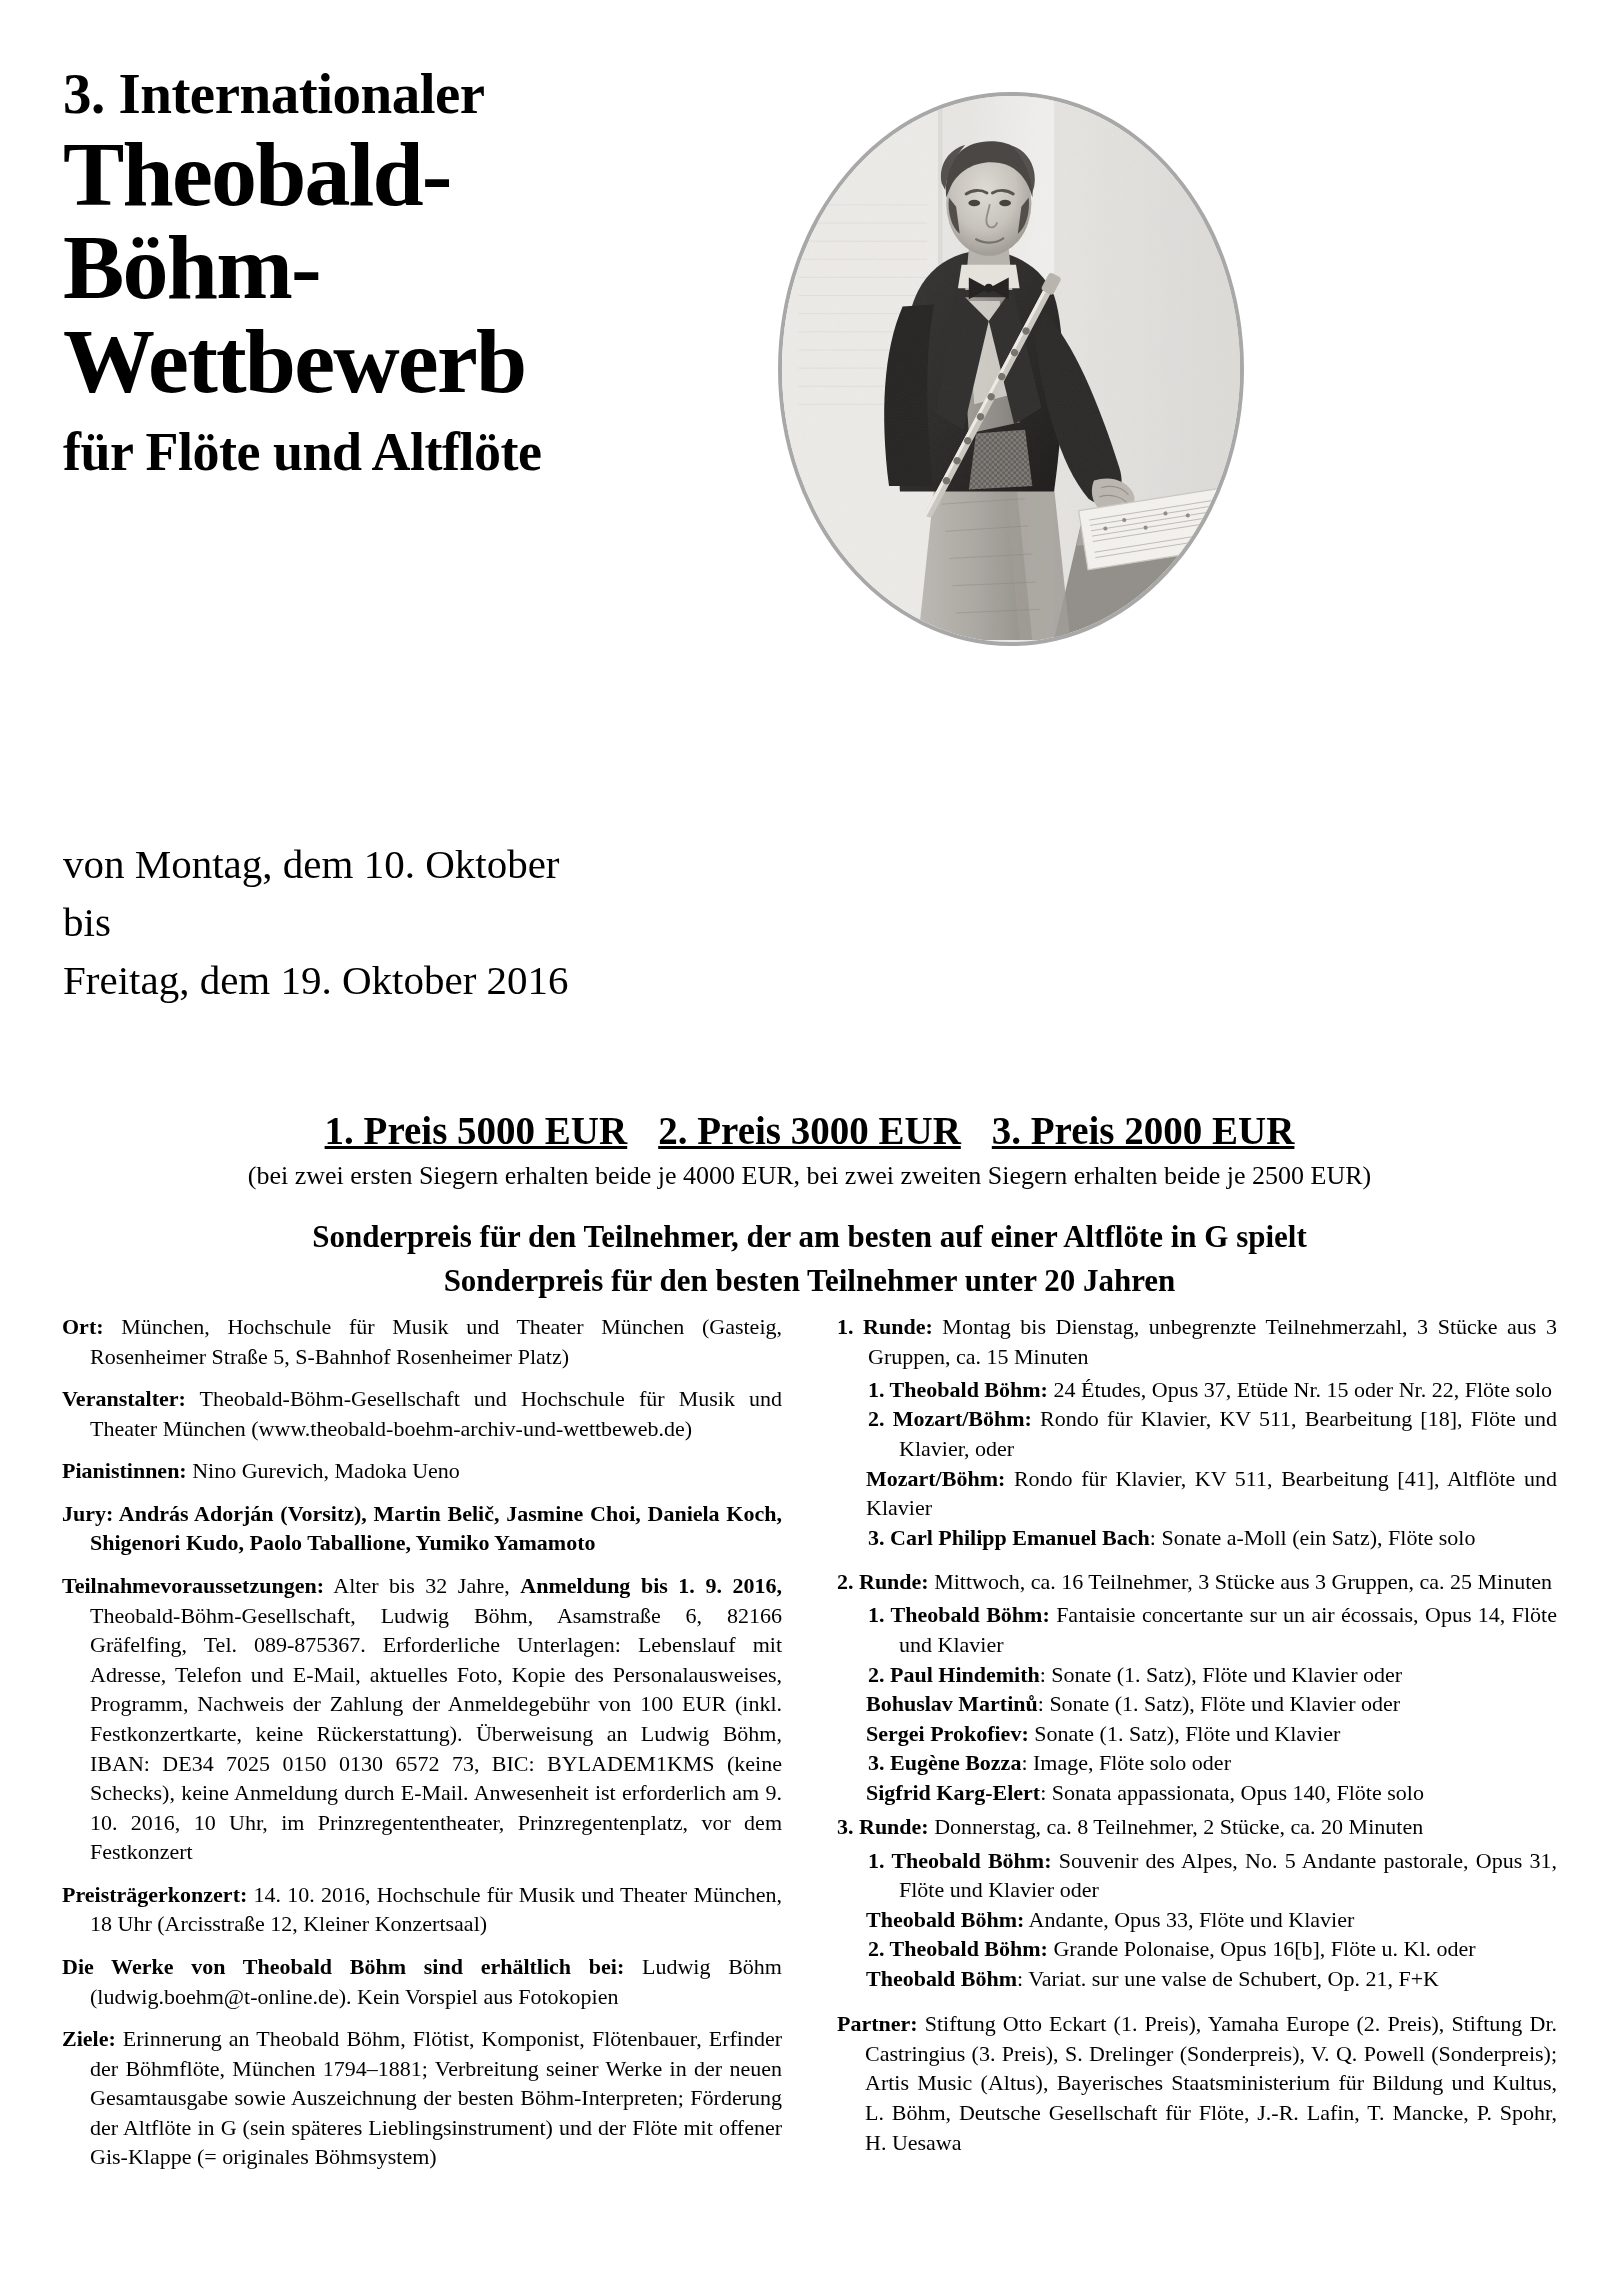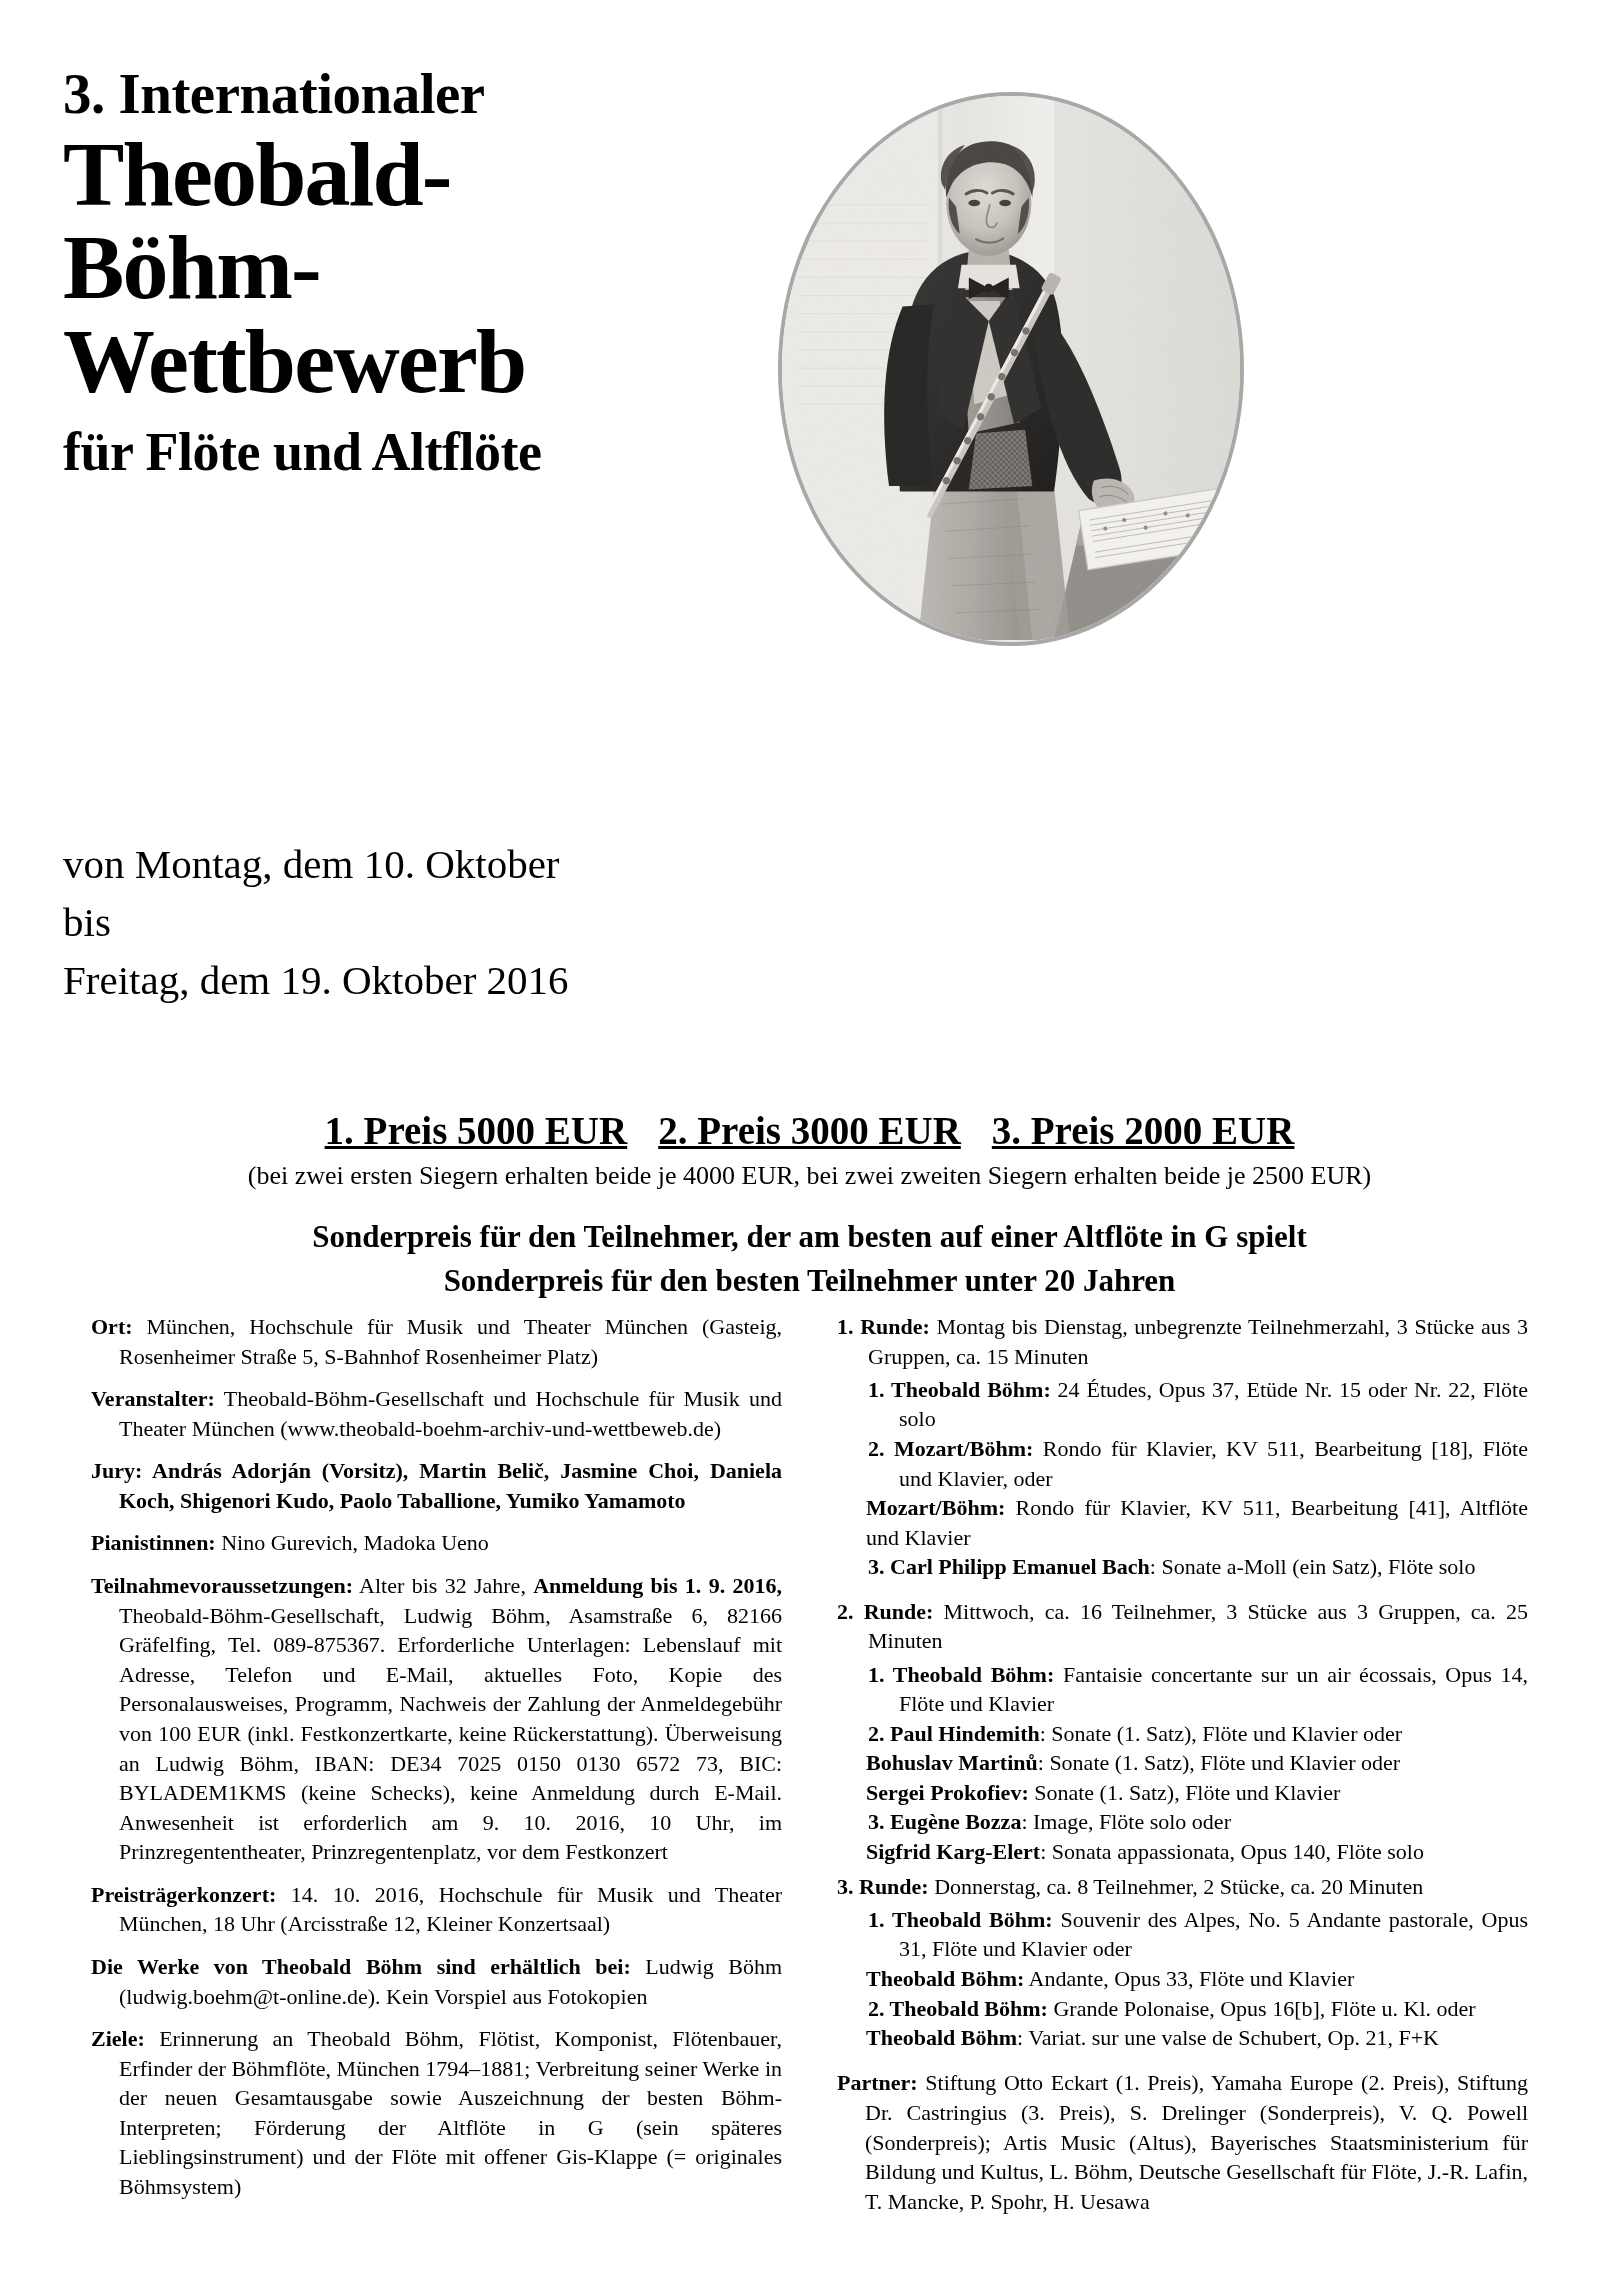--- a/index.html
+++ b/index.html
@@ -122,21 +122,21 @@
   .special-wrap { margin-top: 24px; }
 
   
   .columns {
     position: absolute;
     left: 0;
     top: 1312px;
     width: 1619px;
     display: flex;
     gap: 55px;
-    padding: 0 91px;
+    padding: 0 62px;
     box-sizing: border-box;
   }
   .col { width: 729px; }
   .col-right { width: 729px; }
 
   .entry {
     font-size: 22px;
     line-height: 1.345;
     text-align: justify;
     margin: 0 0 13px 0;
@@ -385,22 +385,22 @@
       <div class="special-line">Sonderpreis für den Teilnehmer, der am besten auf einer Altflöte in G spielt</div>
       <div class="special-line">Sonderpreis für den besten Teilnehmer unter 20 Jahren</div>
     </div>
   </div>
 
   <div class="columns">
 
     <div class="col" id="left-col">
         <p class="entry"><b>Ort:</b><span> München, Hochschule für Musik und Theater München (Gasteig, Rosenheimer Straße 5, S-Bahnhof Rosenheimer Platz)</span></p>
         <p class="entry"><b>Veranstalter:</b><span> Theobald-Böhm-Gesellschaft und Hochschule für Musik und Theater München (www.theobald-boehm-archiv-und-wettbeweb.de)</span></p>
+        <p class="entry"><b>Pianistinnen:</b><span> Nino Gurevich, Madoka Ueno</span></p>
         <p class="entry"><b>Jury: András Adorján (Vorsitz), Martin Belič, Jasmine Choi, Daniela Koch, Shigenori Kudo, Paolo Taballione, Yumiko Yamamoto</b></p>
-        <p class="entry"><b>Pianistinnen:</b><span> Nino Gurevich, Madoka Ueno</span></p>
         <p class="entry"><b>Teilnahmevoraussetzungen:</b><span> Alter bis 32 Jahre, </span><b>Anmeldung bis 1. 9. 2016,</b><span> Theobald-Böhm-Gesellschaft, Ludwig Böhm, Asamstraße 6, 82166 Gräfelfing, Tel. 089-875367. Erforderliche Unterlagen: Lebenslauf mit Adresse, Telefon und E-Mail, aktuelles Foto, Kopie des Personalausweises, Programm, Nachweis der Zahlung der Anmeldegebühr von 100 EUR (inkl. Festkonzertkarte, keine Rückerstattung). Überweisung an Ludwig Böhm, IBAN: DE34 7025 0150 0130 6572 73, BIC: BYLADEM1KMS (keine Schecks), keine Anmeldung durch E-Mail. Anwesenheit ist erforderlich am 9. 10. 2016, 10 Uhr, im Prinzregententheater, Prinzregentenplatz, vor dem Festkonzert</span></p>
         <p class="entry"><b>Preisträgerkonzert:</b><span> 14. 10. 2016, Hochschule für Musik und Theater München, 18 Uhr (Arcisstraße 12, Kleiner Konzertsaal)</span></p>
         <p class="entry"><b>Die Werke von Theobald Böhm sind erhältlich bei:</b><span> Ludwig Böhm (ludwig.boehm@t-online.de). Kein Vorspiel aus Fotokopien</span></p>
         <p class="entry"><b>Ziele:</b><span> Erinnerung an Theobald Böhm, Flötist, Komponist, Flötenbauer, Erfinder der Böhmflöte, München 1794–1881; Verbreitung seiner Werke in der neuen Gesamtausgabe sowie Auszeichnung der besten Böhm-Interpreten; Förderung der Altflöte in G (sein späteres Lieblingsinstrument) und der Flöte mit offener Gis-Klappe (= originales Böhmsystem)</span></p>
       </div>
 
     <div class="col-right" id="right-col">
         <p class="round"><b>1. </b><b>Runde:</b><span> Montag bis Dienstag, unbegrenzte Teilnehmerzahl, 3 Stücke aus 3 Gruppen, ca. 15 Minuten</span></p>
         <p class="piece"><b>1. </b><b>Theobald Böhm:</b><span> 24 Études, Opus 37, Etüde Nr. 15 oder Nr. 22, Flöte solo</span></p>
         <p class="piece"><b>2. </b><b>Mozart/Böhm:</b><span> Rondo für Klavier, KV 511, Bearbeitung [18], Flöte und Klavier, oder</span></p>

